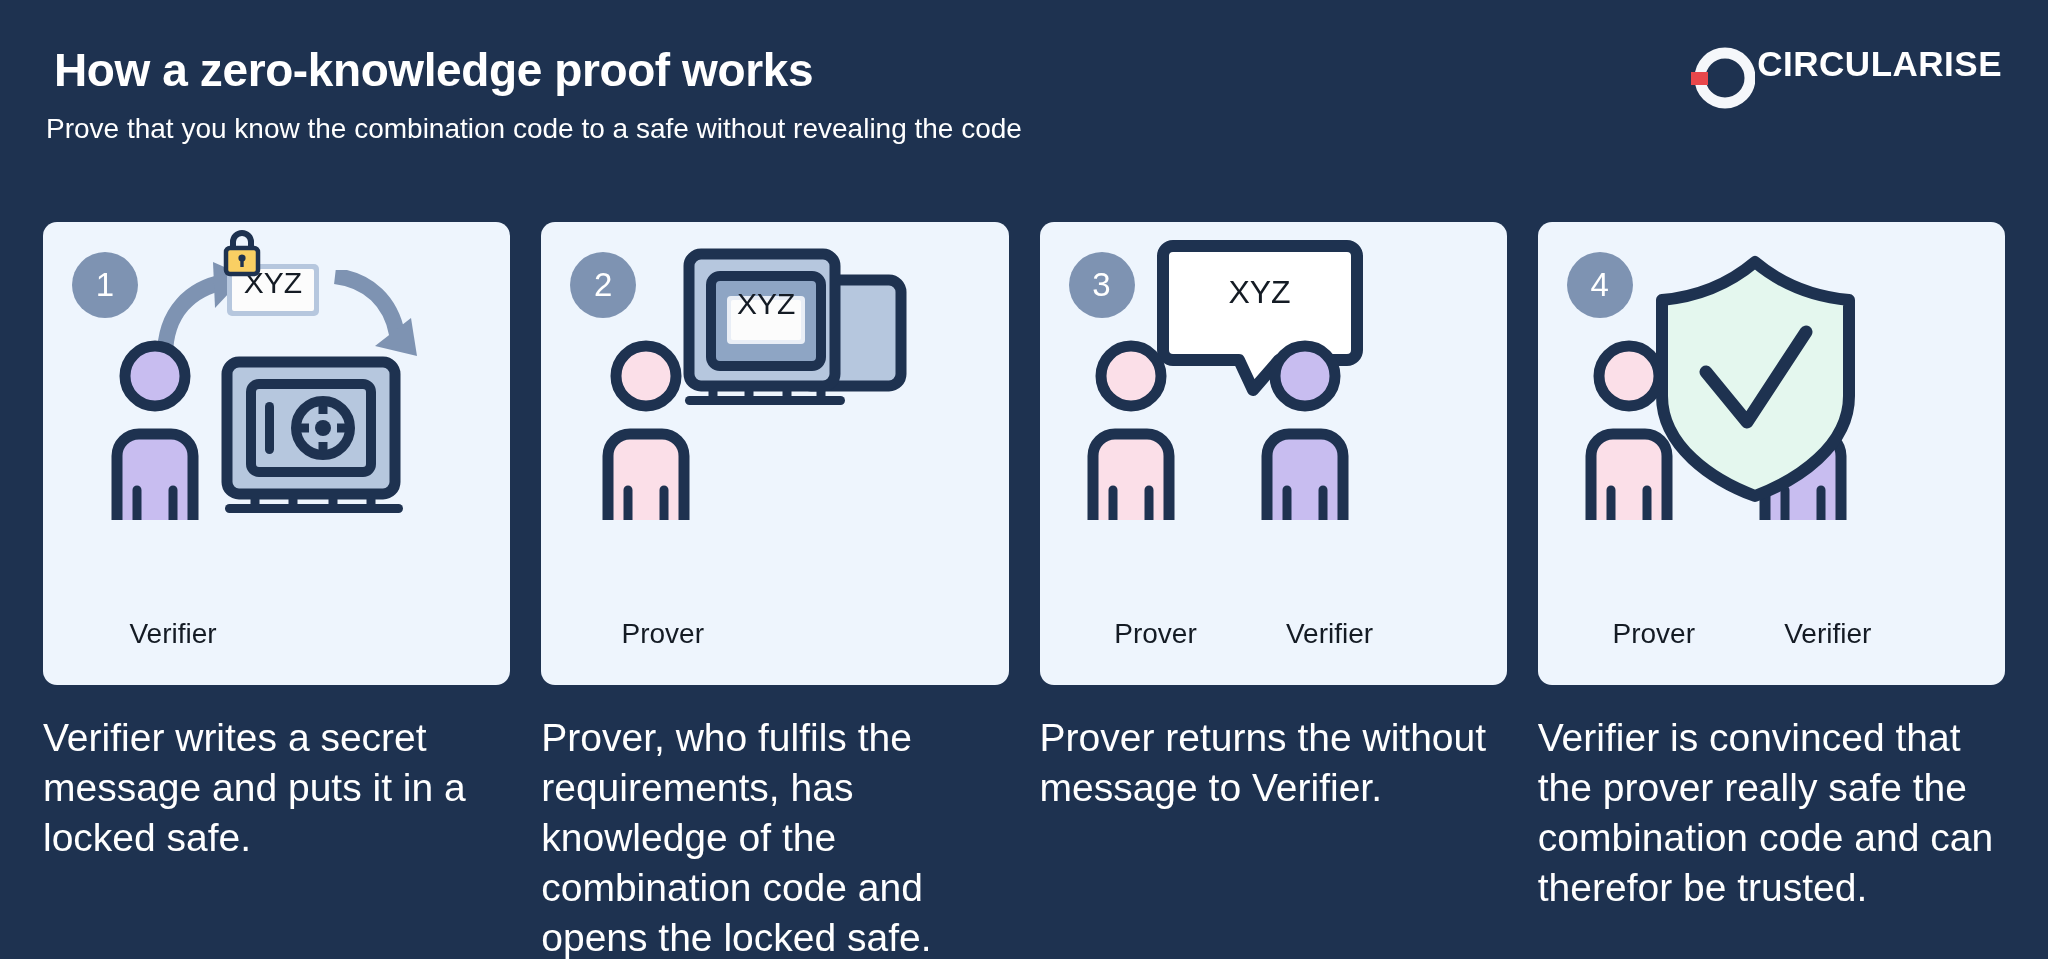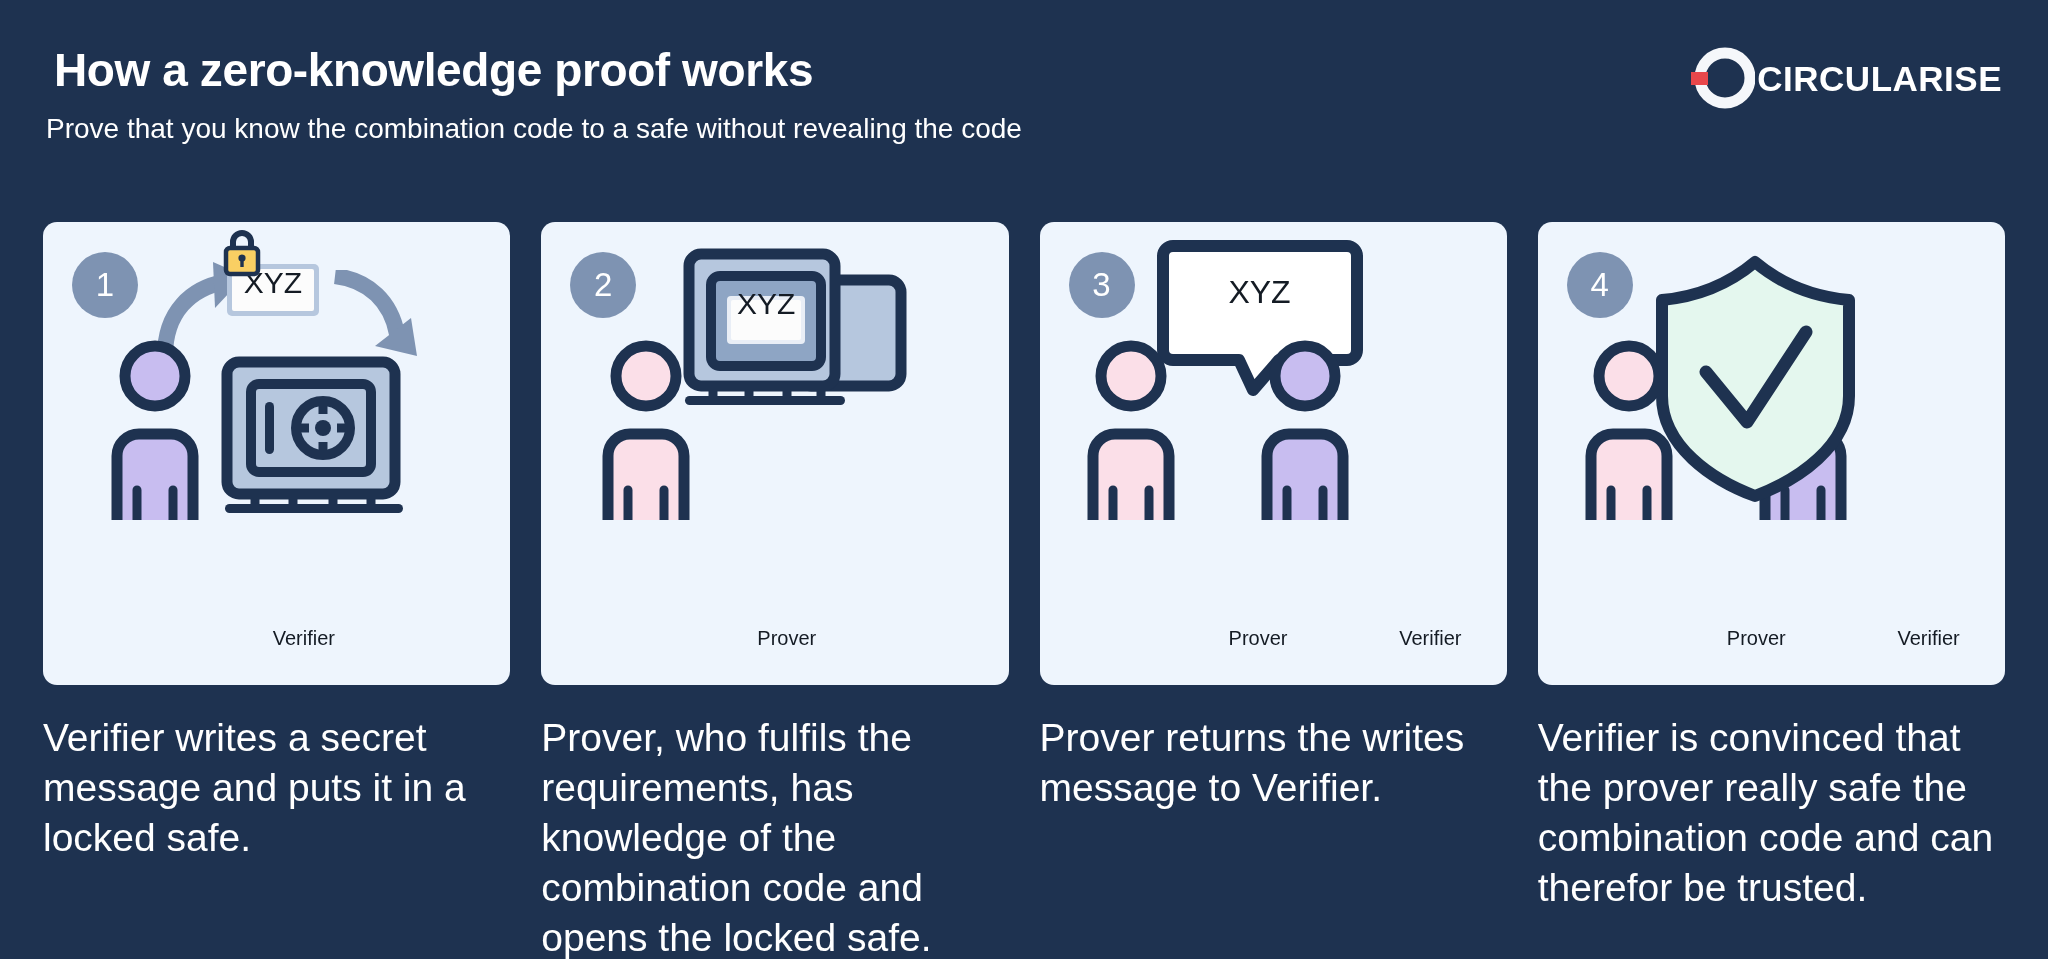--- a/index.html
+++ b/index.html
@@ -46,21 +46,21 @@
     margin: 20px 0 0 0;
     white-space: nowrap;
   }
 
   
   .logo {
     position: absolute;
     right: 46px;
     top: 46px;
     display: flex;
-    align-items: center;
+    align-items: flex-start;
     gap: 2px;
   }
   .logo-mark {
     width: 64px;
     height: 64px;
     position: relative;
     flex: none;
   }
   .logo-text {
     font-size: 35px;
@@ -102,25 +102,24 @@
     font-size: 33px;
     font-weight: normal;
     display: flex;
     align-items: center;
     justify-content: center;
     z-index: 6;
   }
   .label {
     position: absolute;
     bottom: 37px;
-    font-size: 20px;
+    font-size: 28px;
     color: #141b24;
-    text-align: right;
+    text-align: center;
     line-height: 1;
-    margin-left: 32px;
   }
   .caption {
     margin-top: 28px;
     font-size: 39px;
     line-height: 1.28;
     color: #ffffff;
   }
 
   .art { position: absolute; inset: 0; }
   .art svg { position: absolute; display: block; }
@@ -247,21 +246,21 @@
           <svg style="left:210px; top:118px;" width="140" height="180" viewBox="0 0 140 180">
             <circle cx="55" cy="36" r="30" fill="#c8bdf0" stroke="#1e3250" stroke-width="11"></circle>
             <path d="M17 180 V116 a22 22 0 0 1 22-22 h32 a22 22 0 0 1 22 22 V180" fill="#c8bdf0" stroke="#1e3250" stroke-width="11" stroke-linejoin="round"></path>
             <path d="M37 150 V180 M73 150 V180" fill="none" stroke="#1e3250" stroke-width="9" stroke-linecap="round"></path>
           </svg>
         </div>
 
         <div class="label" style="left:16px; width:200px;">Prover</div>
         <div class="label" style="left:190px; width:200px;">Verifier</div>
       </div>
-      <div class="caption">Prover returns the writes message to Verifier.</div>
+      <div class="caption">Prover returns the without message to Verifier.</div>
     </div>
 
     <div class="panel">
       <div class="card">
         <div class="badge">4</div>
 
         <div class="art">
 
           <svg style="left:36px; top:118px; z-index:3;" width="140" height="180" viewBox="0 0 140 180">
             <circle cx="55" cy="36" r="30" fill="#fbdfe8" stroke="#1e3250" stroke-width="11"></circle>

